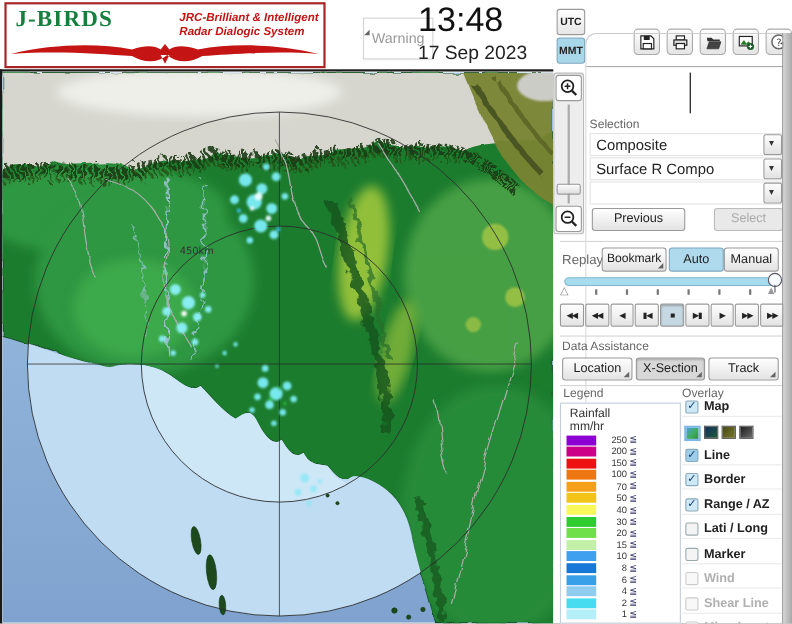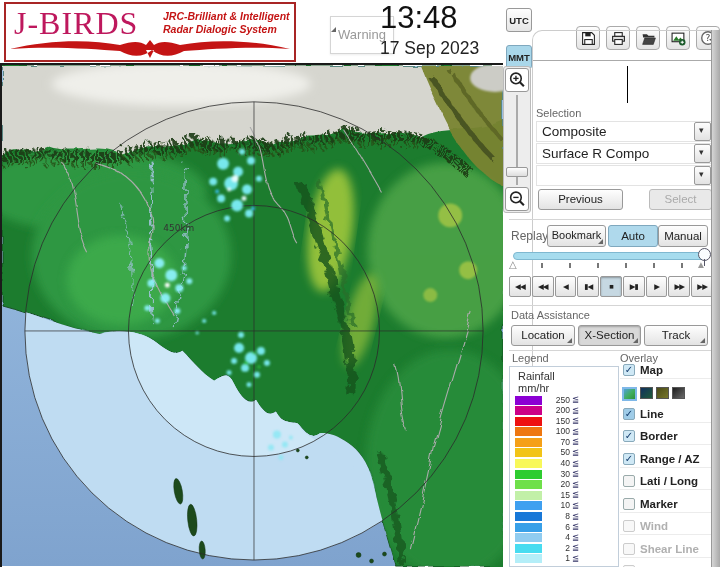--- a/index.html
+++ b/index.html
@@ -2,35 +2,35 @@
 <html><head>
 <meta charset="utf-8">
 <style>
   html,body{margin:0;padding:0;background:#888;}
   #app{position:relative;width:720px;height:567px;background:#fff;overflow:hidden;
        font-family:"Liberation Sans","DejaVu Sans",sans-serif;color:#222;}
   
   .logo-box{position:absolute;left:4px;top:2px;width:292px;height:60px;background:#fff;
             border:2px solid #A82525;box-sizing:border-box;}
   .logo-title{position:absolute;left:8px;top:1px;font-family:"Liberation Serif","DejaVu Serif",serif;
-              font-weight:normal;font-size:32px;color:#be185d;letter-spacing:1px;}
+              font-weight:bold;font-size:21px;color:#15803d;letter-spacing:1px;}
   .logo-sub{position:absolute;left:157px;color:#C41414;font-weight:bold;font-style:italic;
             font-size:10.5px;white-space:nowrap;}
   .logo-sub.l1{top:6px;} .logo-sub.l2{top:19px;}
   .eagle{position:absolute;left:2px;bottom:1px;}
   .warning-box{position:absolute;left:330px;top:16px;width:62px;height:36px;background:#fff;
                border:1px solid #D5D5D5;box-shadow:0 1px 2px rgba(0,0,0,.08);}
   .warning-box span{position:absolute;left:0;right:0;top:10px;text-align:center;color:#999;font-size:13px;}
   .clock{position:absolute;left:380px;top:0;width:108px;text-align:left;}
   .clock .time{font-size:31px;color:#111;letter-spacing:0px;line-height:36px;}
   .clock .date{font-size:17.5px;color:#222;line-height:24px;}
   .tz{position:absolute;left:506px;width:26px;height:24px;border:1px solid #999;border-radius:3px;
       font-size:9.5px;font-weight:bold;text-align:center;line-height:24px;background:linear-gradient(#FEFEFE,#E6E6E6);
       box-sizing:border-box;cursor:pointer;}
-  .tz.utc{top:8px;} .tz.mmt{top:45px;background:#A9D7EA;border-color:#7FA8BE;}
+  .tz.utc{top:8px;} .tz.mmt{top:34px;background:#A9D7EA;border-color:#7FA8BE;}
   .toolbar{position:absolute;left:576px;top:26px;display:flex;gap:6px;}
   .tb-btn{width:24px;height:24px;border:1px solid #AAA;border-radius:4px;background:linear-gradient(#FEFEFE,#E4E4E4);
           display:flex;align-items:center;justify-content:center;box-sizing:border-box;cursor:pointer;}
   .collapse-arrow{position:absolute;left:709px;top:34px;font-size:9px;color:#444;cursor:pointer;}
   
   .map-area{position:absolute;left:0;top:63px;width:503px;height:504px;border-top:2px solid #1A1A1A;
             border-left:2px solid #1A1A1A;box-sizing:border-box;overflow:hidden;}
   .zoomctl{position:absolute;left:503px;top:66px;width:28px;height:147px;background:#EDEDED;
            border:1px solid #BBB;border-radius:3px;box-sizing:border-box;}
   .z-btn{position:absolute;left:1px;width:24px;height:24px;background:#fff;border:1px solid #999;

